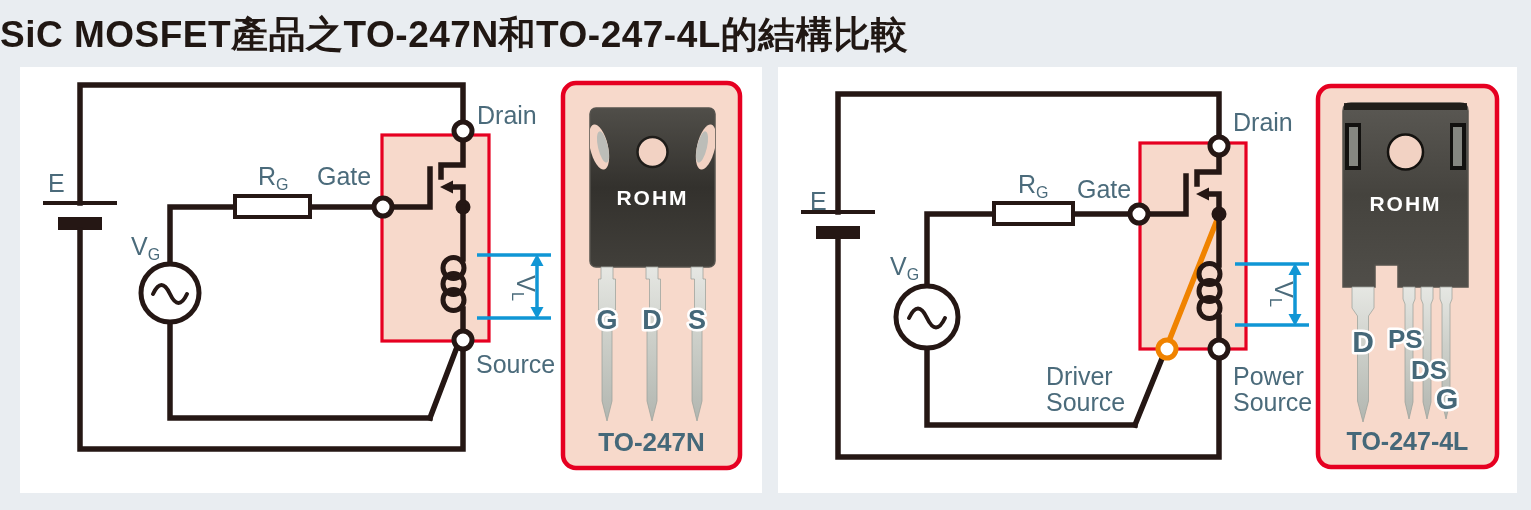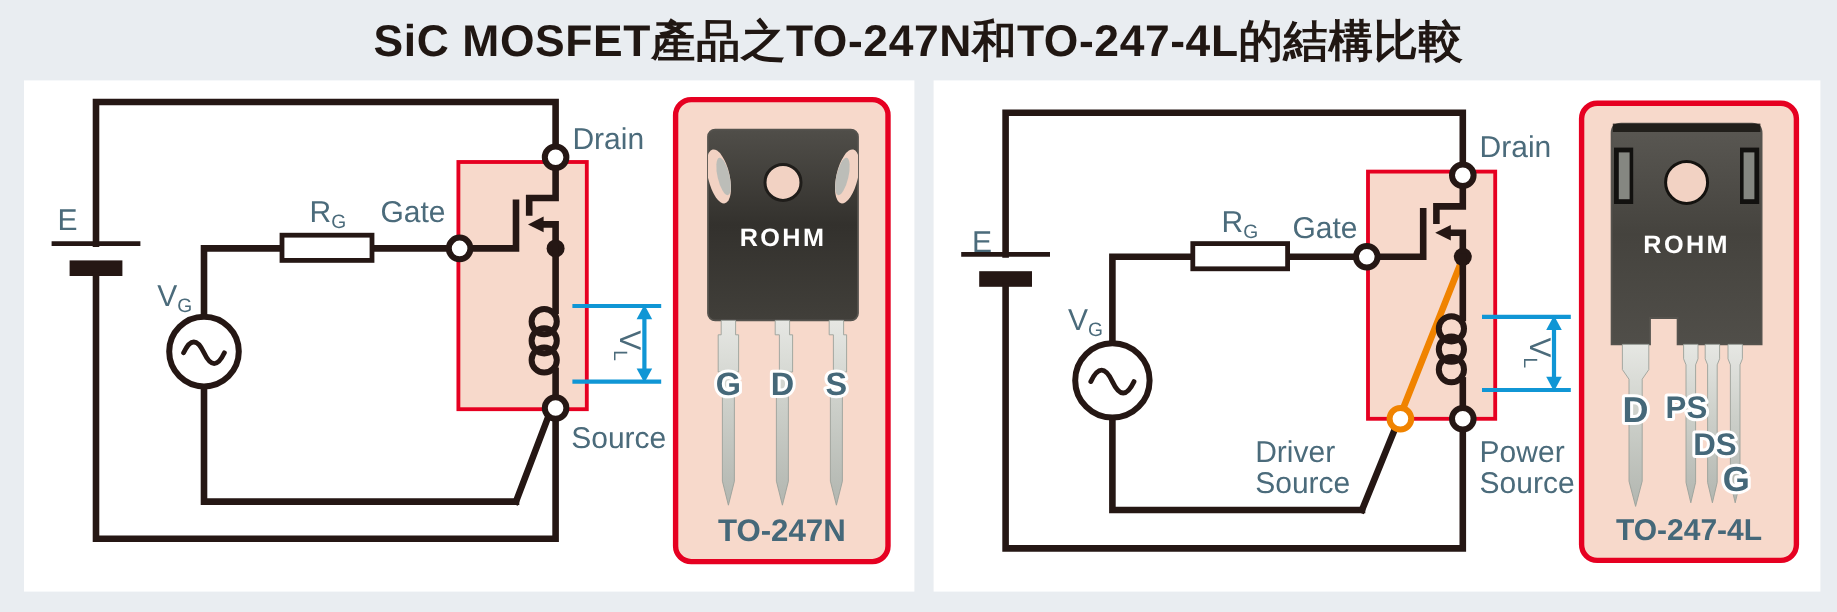--- a/index.html
+++ b/index.html
@@ -4,21 +4,21 @@
 <style>
   html,body{margin:0;padding:0;}
   body{
     width:1531px;height:510px;position:relative;
     background:#e9edf1;
     font-family:"Liberation Sans",sans-serif;
     overflow:hidden;
   }
   .title{
     position:absolute;top:10px;left:0;width:1531px;
-    text-align:center;font-size:37px;font-weight:700;color:#201713;
+    text-align:left;font-size:37px;font-weight:700;color:#201713;
     letter-spacing:0.5px;white-space:nowrap;
   }
   .panel{position:absolute;top:67px;height:426px;background:#ffffff;}
   .panel-left{left:20px;width:742px;}
   .panel-right{left:778px;width:739px;}
   .panel svg{position:absolute;left:0;top:0;display:block;}
   svg text{font-family:"Liberation Sans",sans-serif;}
   .lbl{fill:#4b6b7b;font-size:25px;}
   .lbl-sub{font-size:16px;}
   .pinlbl{fill:#456879;font-weight:700;paint-order:stroke;stroke:#ffffff;stroke-width:5px;stroke-linejoin:round;}

